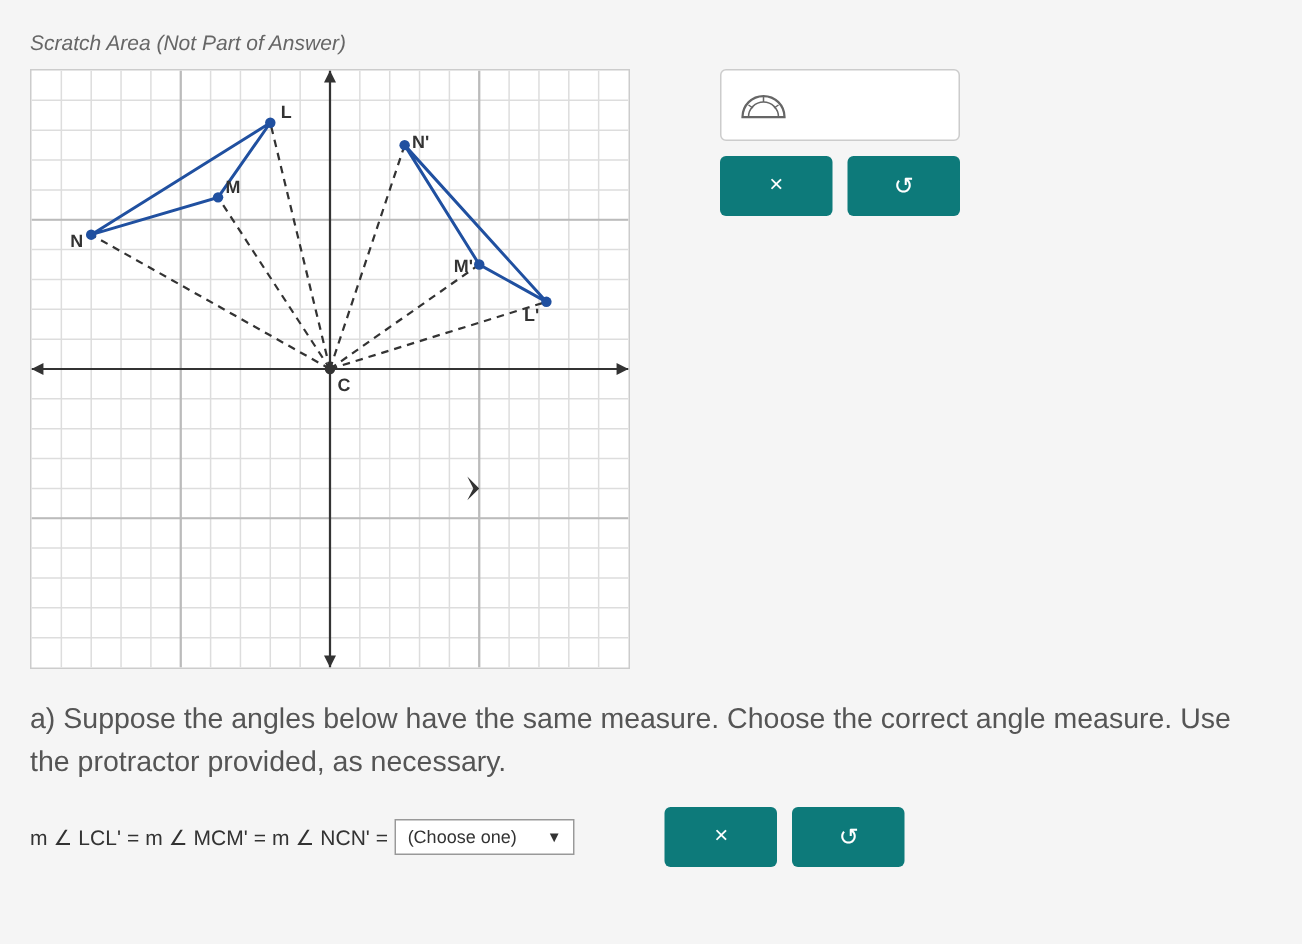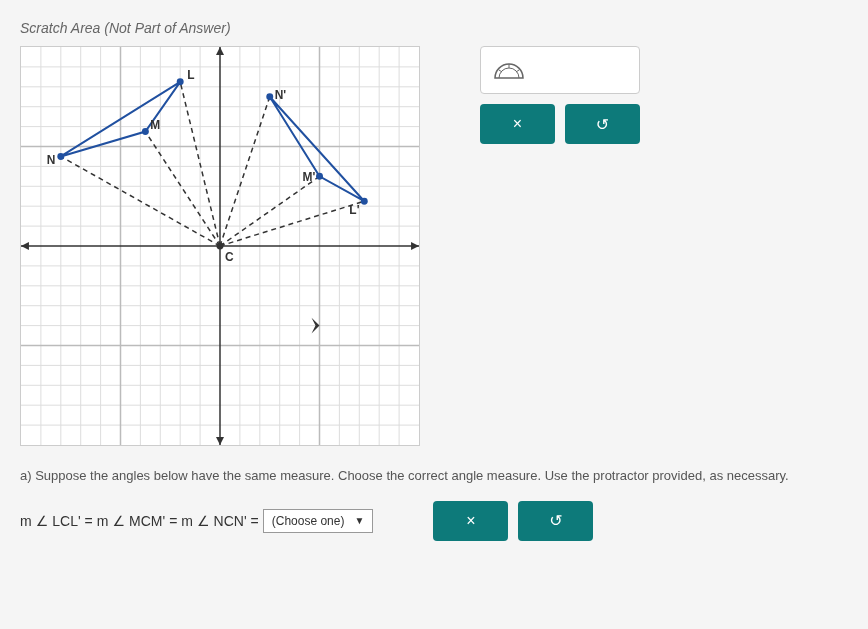--- a/index.html
+++ b/index.html
@@ -67,21 +67,21 @@
       font-size: 16px;
       cursor: pointer;
       display: flex;
       align-items: center;
       justify-content: center;
     }
     .question-section {
       margin-top: 20px;
     }
     .question-text {
-      font-size: 13px;
+      font-size: 19px;
       color: #555;
       line-height: 1.5;
     }
     .equation-row {
       display: flex;
       align-items: center;
       gap: 20px;
       margin-top: 15px;
     }
     .equation {
@@ -92,21 +92,21 @@
       gap: 4px;
     }
     .dropdown {
       border: 1px solid #999;
       background: #fff;
       padding: 4px 8px;
       font-size: 12px;
       cursor: pointer;
       display: inline-flex;
       align-items: center;
-      gap: 10px;
+      gap: 20px;
     }
     .dropdown-arrow {
       font-size: 10px;
     }
     .answer-buttons {
       display: flex;
       gap: 10px;
       margin-left: 40px;
     }
     .angle-symbol {

